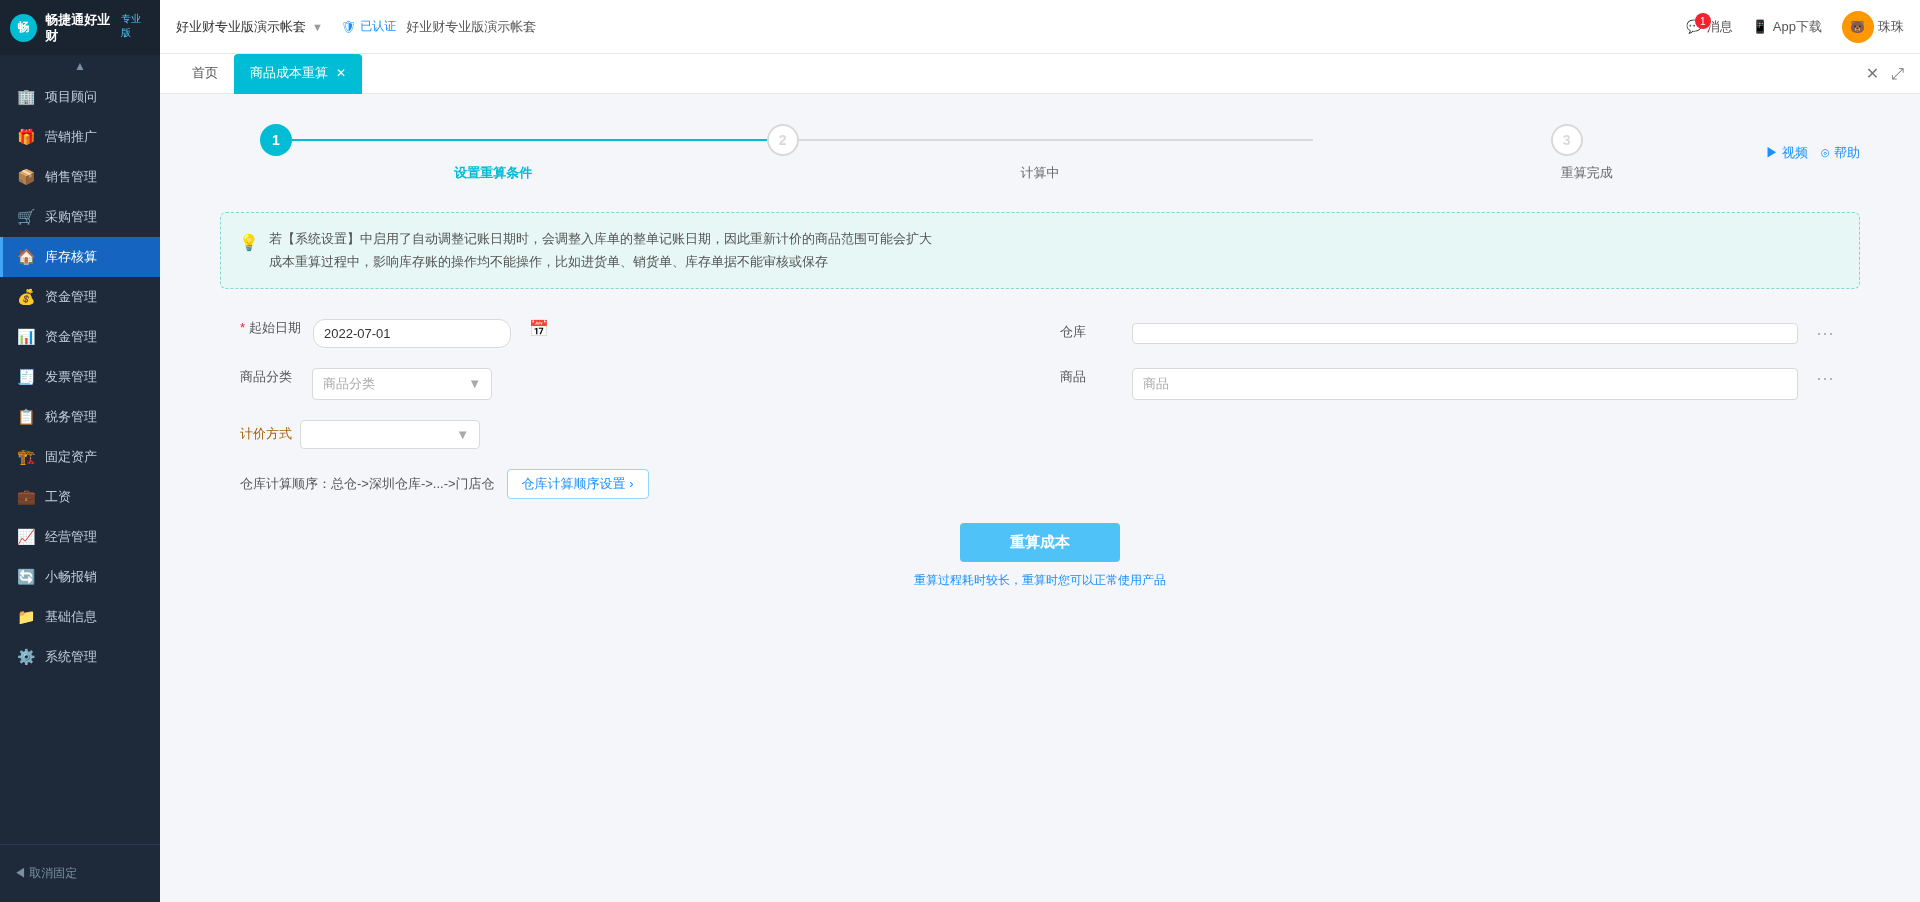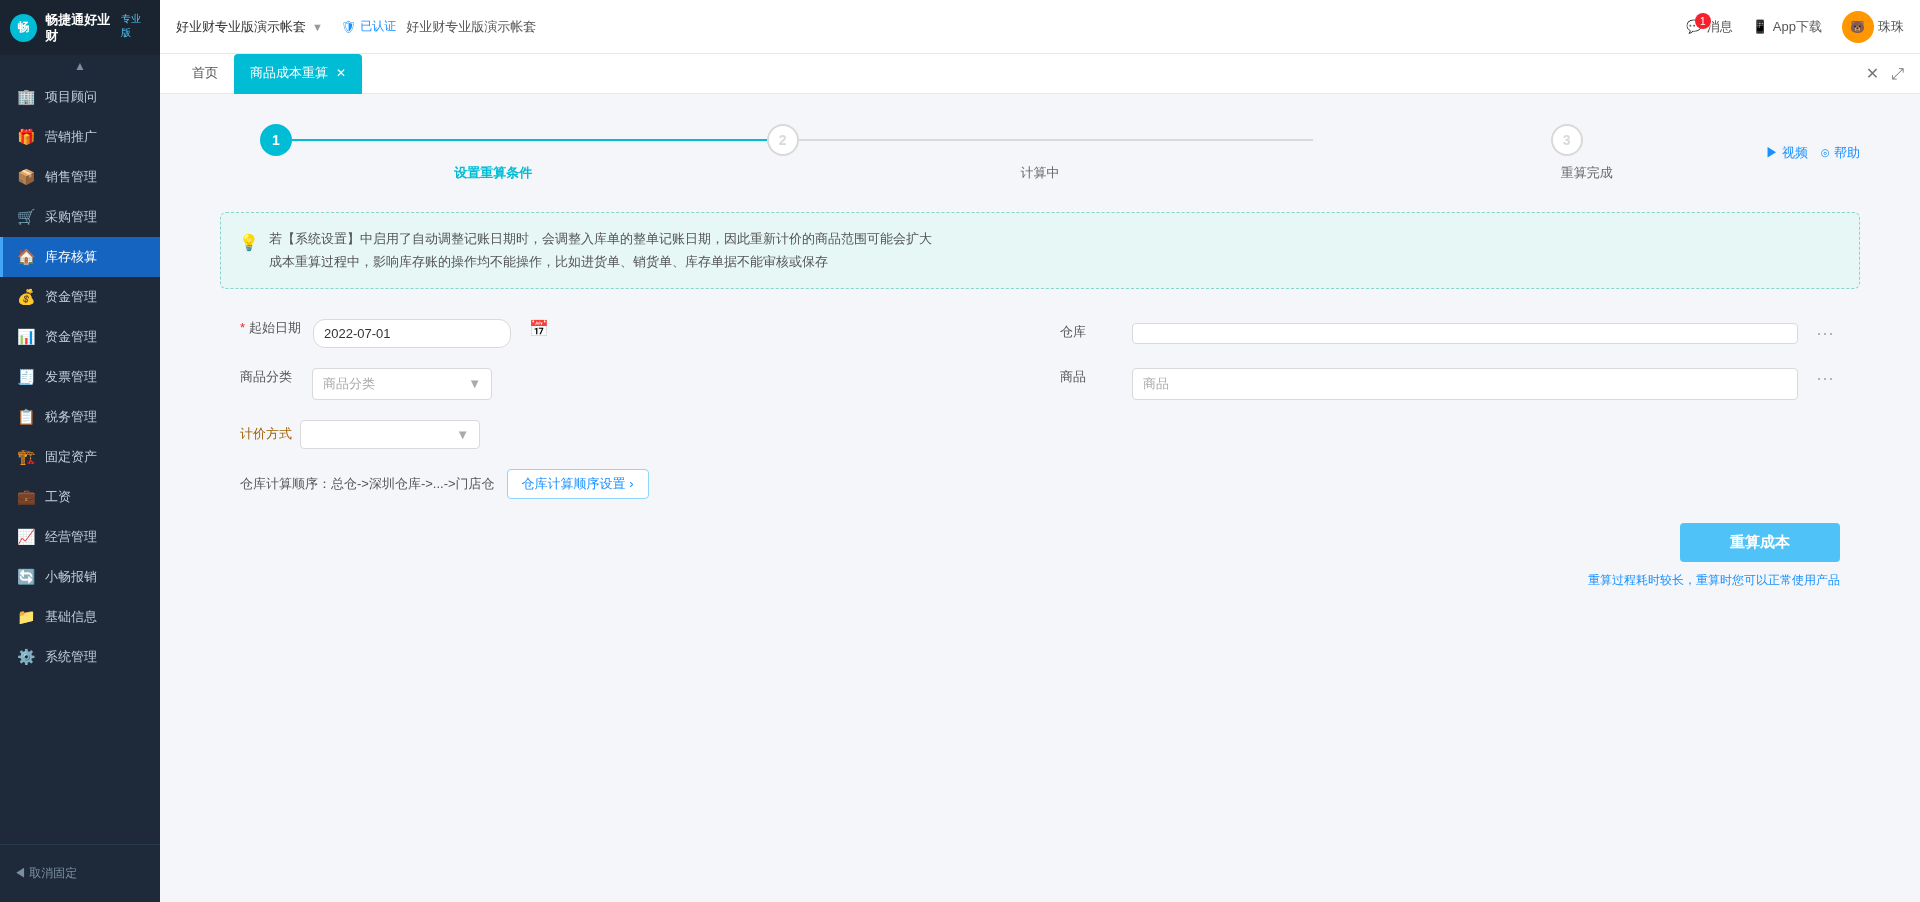--- a/index.html
+++ b/index.html
@@ -339,21 +339,21 @@
       cursor: pointer;
       display: flex;
       align-items: center;
       gap: 4px;
     }
 
     
     .submit-area {
       display: flex;
       flex-direction: column;
-      align-items: flex-end;
+      align-items: center;
       margin-top: 10px;
       gap: 10px;
     }
     .submit-btn {
       background: #4fc3f7;
       color: white;
       border: none;
       border-radius: 4px;
       padding: 10px 50px;
       font-size: 15px;

